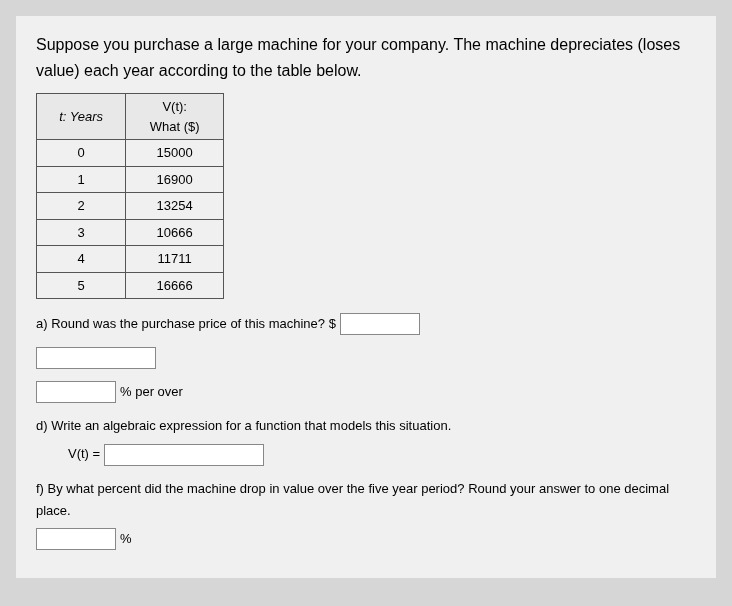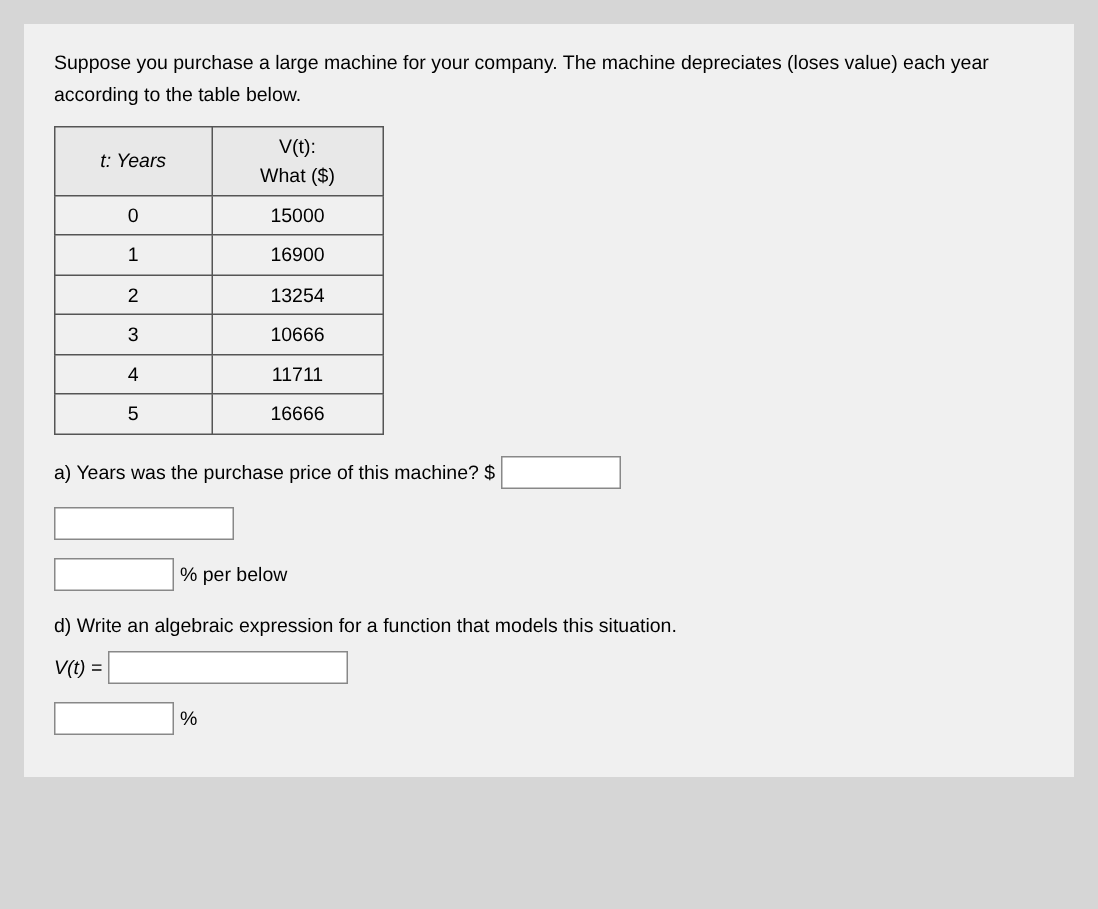--- a/index.html
+++ b/index.html
@@ -21,29 +21,29 @@
     }
 
     .page-container {
       background-color: #f0f0f0;
       width: 700px;
       padding: 16px 20px;
       line-height: 1.5;
     }
 
     .intro-text {
-      font-size: 13px;
+      font-size: 16px;
       margin-bottom: 10px;
       line-height: 1.6;
     }
 
     table {
       border-collapse: collapse;
       margin-bottom: 14px;
-      width: 220px;
+      width: 188px;
     }
 
     table th, table td {
       border: 1px solid #555;
       padding: 3px 10px;
       text-align: center;
       font-size: 13px;
     }
 
     table th {
@@ -84,22 +84,22 @@
 
     .input-medium {
       width: 120px;
     }
 
     .input-large {
       width: 160px;
     }
 
     .vt-label {
-      font-style: italic;
       font-size: 13px;
+      margin-left: 32px;
     }
 
     .dollar-prefix {
       font-size: 13px;
     }
   </style>
 </head>
 <body>
 
 <div class="page-container">
@@ -141,49 +141,52 @@
         </tr>
         <tr>
           <td>5</td>
           <td>16666</td>
         </tr>
       </tbody>
   </table>
 
   <div class="question">
     <div class="question-row">
-      <span>a) Years was the purchase price of this machine? $</span>
+      <span>a) Round was the purchase price of this machine? $</span>
       <input class="answer-input input-small" type="text" style="">
     </div>
   </div>
 
   <div class="question">
     <div class="question-row">
       <input class="answer-input input-medium" type="text" style="">
     </div>
   </div>
 
   <div class="question">
     <div class="question-row">
       <input class="answer-input input-small" type="text" style="">
-      <span>% per below</span>
+      <span>% per over</span>
     </div>
   </div>
 
   <div class="question">
     <div>
       <span>d) Write an algebraic expression for a function that models this situation.</span>
     </div>
     <div class="question-row" style="margin-top: 6px;">
       <span class="vt-label">V(t) =</span>
       <input class="answer-input input-large" type="text" style="">
     </div>
   </div>
 
 
   <div class="question">
+    <div>
+      <span>f) By what percent did the machine drop in value over the five year period? Round your answer to one decimal place.</span>
+    </div>
     <div class="question-row" style="margin-top: 6px;">
       <input class="answer-input input-small" type="text" style="">
       <span>%</span>
     </div>
   </div>
 
 </div>
 
 </body></html>

